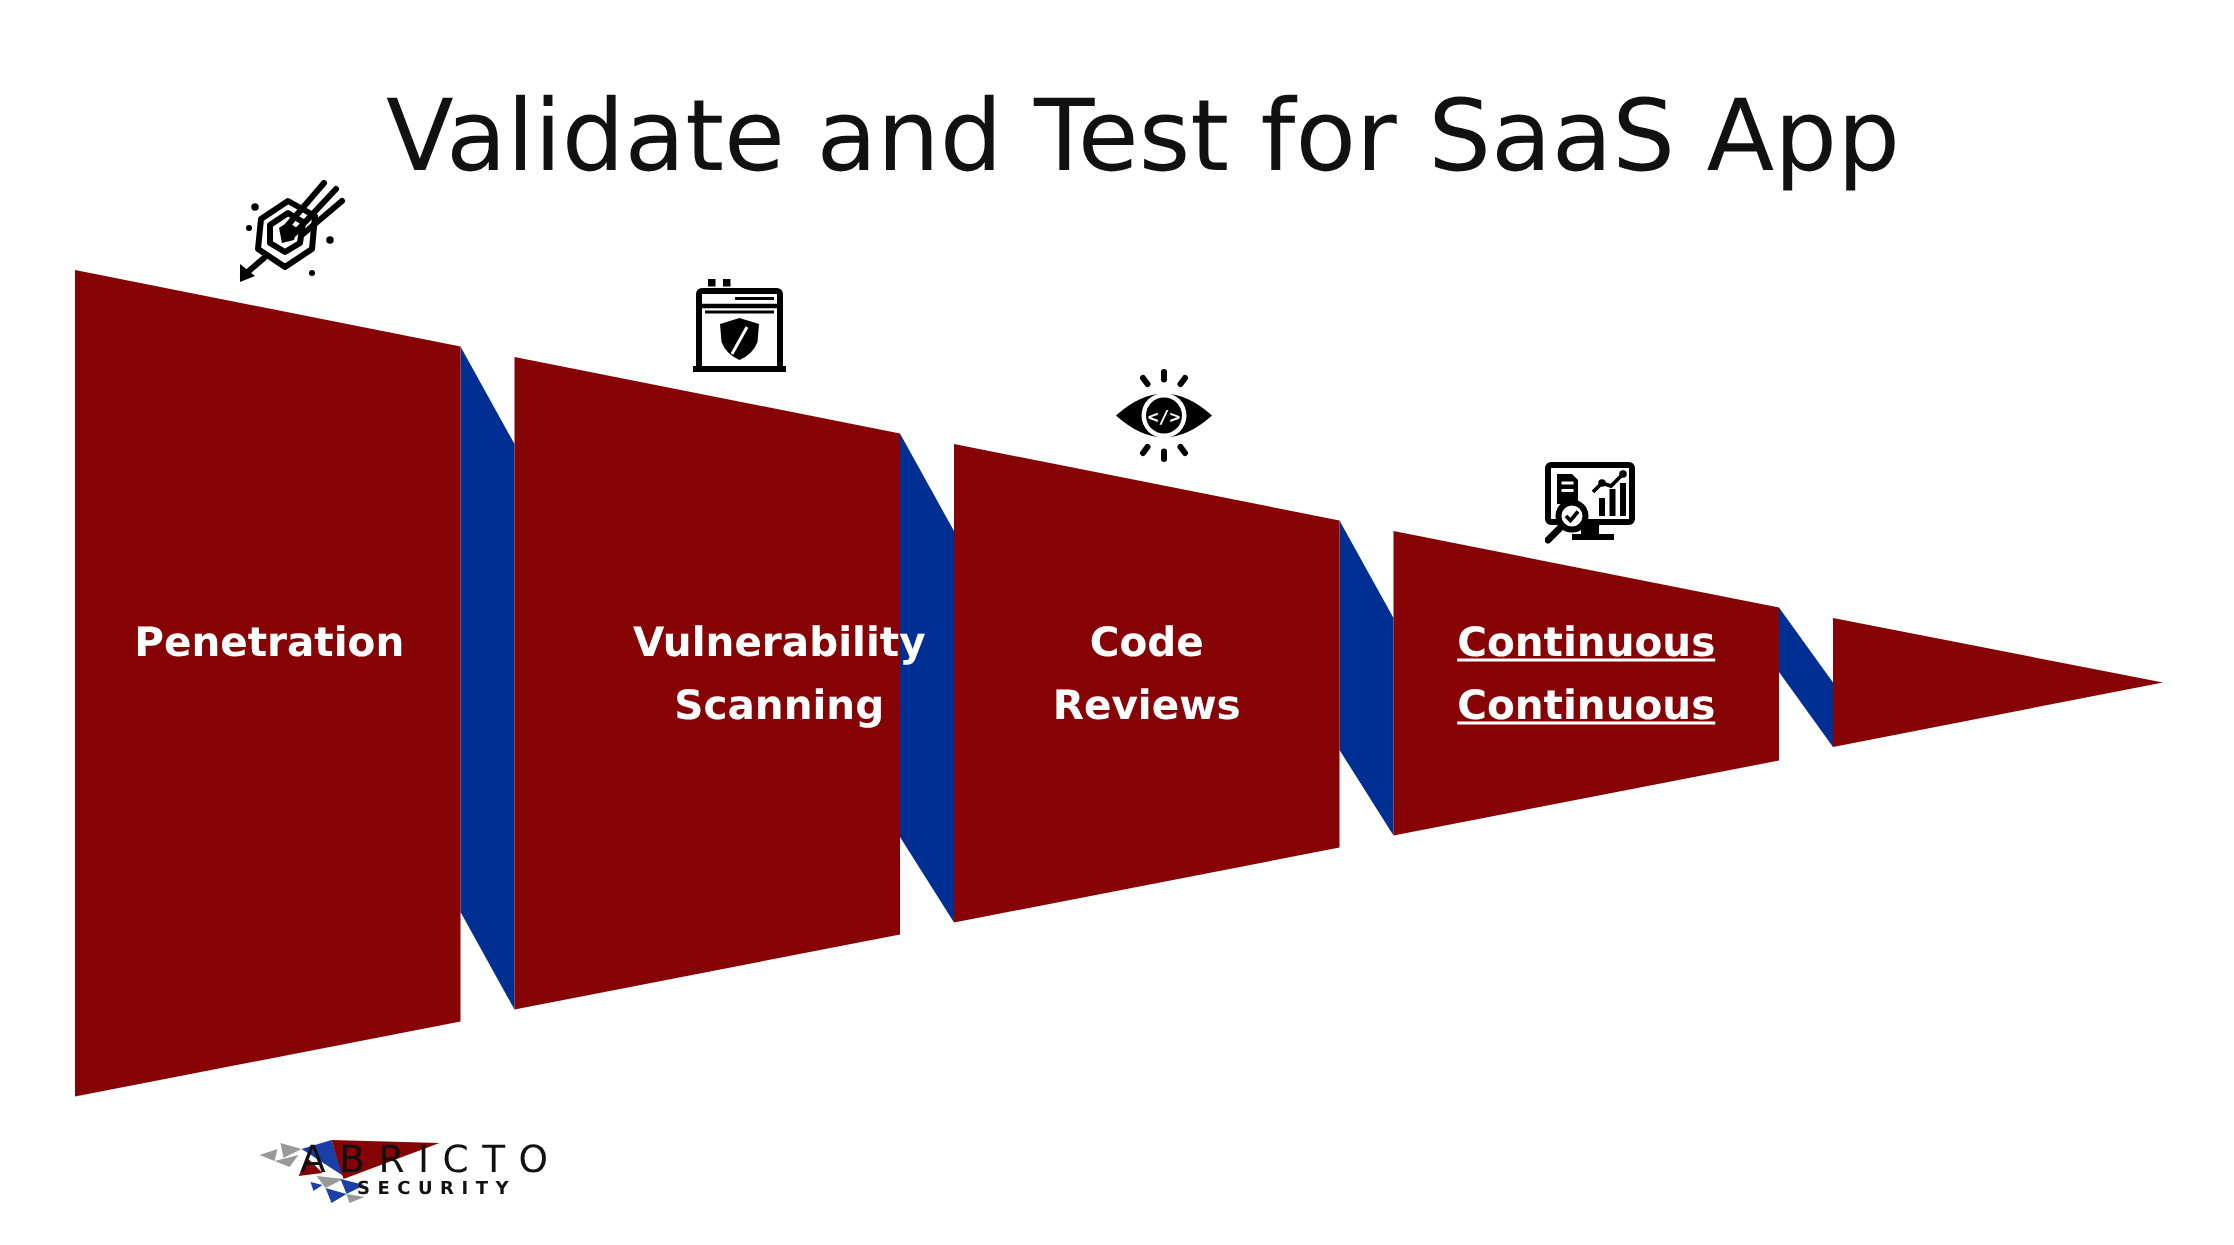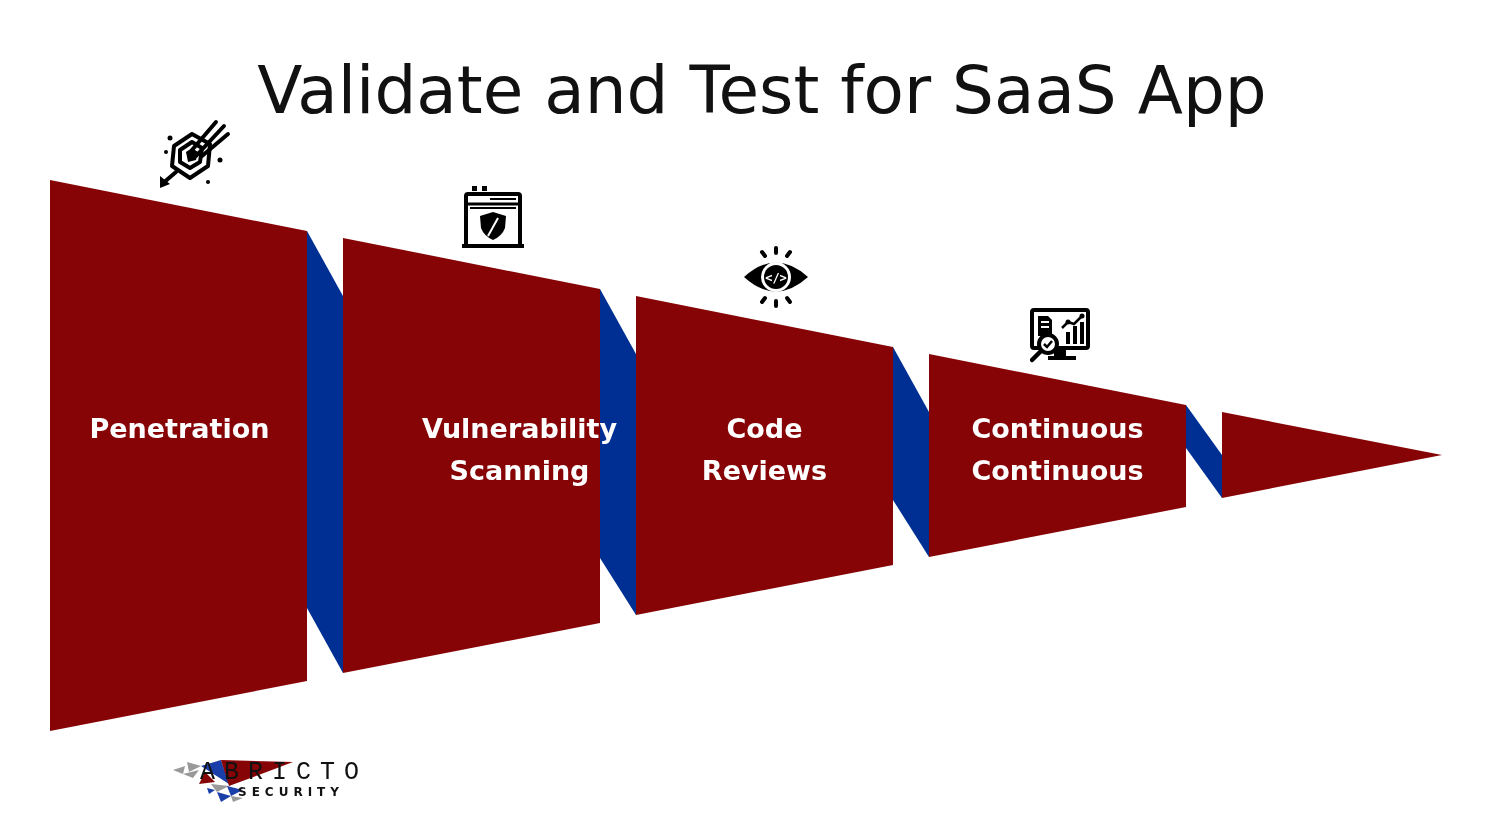--- a/index.html
+++ b/index.html
@@ -4,21 +4,21 @@
   <style>
     html, body { margin: 0; padding: 0; background: #ffffff; }
     body { width: 1489px; height: 830px; position: relative; overflow: hidden; font-family: "Liberation Sans", "DejaVu Sans", sans-serif; }
     .title { position: absolute; left: 0; width: 1524px; top: 52px; text-align: center; font-size: 66px; color: #111111; font-family: "DejaVu Sans", "Liberation Sans", sans-serif; font-weight: 400; letter-spacing: 0px; }
     svg.funnel { position: absolute; left: 0; top: 0; }
     .label { position: absolute; color: #ffffff; font-weight: 700; font-size: 27px; line-height: 42px; text-align: center; font-family: "DejaVu Sans", "Liberation Sans", sans-serif; }
     .label span { display: block; }
     .icon { position: absolute; }
     .logo { position: absolute; left: 76px; top: 756px; width: 320px; height: 50px; }
     .logo-text { position: absolute; left: 200px; top: 760px; font-family: "DejaVu Sans", "Liberation Sans", sans-serif; color: #111; }
-    .logo-main { font-size: 25px; letter-spacing: 9px; line-height: 26px; font-family: Liberation Mono, monospace; }
+    .logo-main { font-size: 25px; letter-spacing: 9px; line-height: 26px; }
     .logo-sub { font-size: 12px; letter-spacing: 5px; margin-left: 38px; line-height: 12px; font-weight: 700; }
   </style>
 </head>
 <body>
 
 <div class="title">Validate and Test for SaaS App</div>
 
 <svg class="funnel" width="1489" height="830" viewBox="0 0 1489 830">
 
   <polygon points="307,231 343,296 343,673 307,608" fill="#002f94"></polygon>
@@ -37,21 +37,21 @@
   <span>Penetration</span>
 </div>
 <div class="label" style="left:343px; width:257px; top:408px;padding-left:48px;">
   <span>Vulnerability</span>
   <span>Scanning</span>
 </div>
 <div class="label" style="left:636px; width:257px; top:408px;">
   <span>Code</span>
   <span>Reviews</span>
 </div>
-<div class="label" style="left:929px; width:257px; top:408px;">
+<div class="label" style="left:929px; width:257px; top:408px;text-decoration:underline;">
   <span>Continuous</span>
   <span>Continuous</span>
 </div>
 
 <svg class="icon" style="left:158px; top:116px;" width="76" height="74" viewBox="0 0 76 74">
   <g fill="none" stroke="#000" stroke-width="4" stroke-linejoin="round" stroke-linecap="round">
     <path d="M16 30 L34 18 L52 28 L50 50 L32 62 L14 50 Z"></path>
     <path d="M22 34 L34 26 L44 32 L42 46 L32 52 L22 46 Z"></path>
   </g>
   <path d="M28 36 L34 32 L40 36 L38 44 L30 46 Z" fill="#000"></path>

